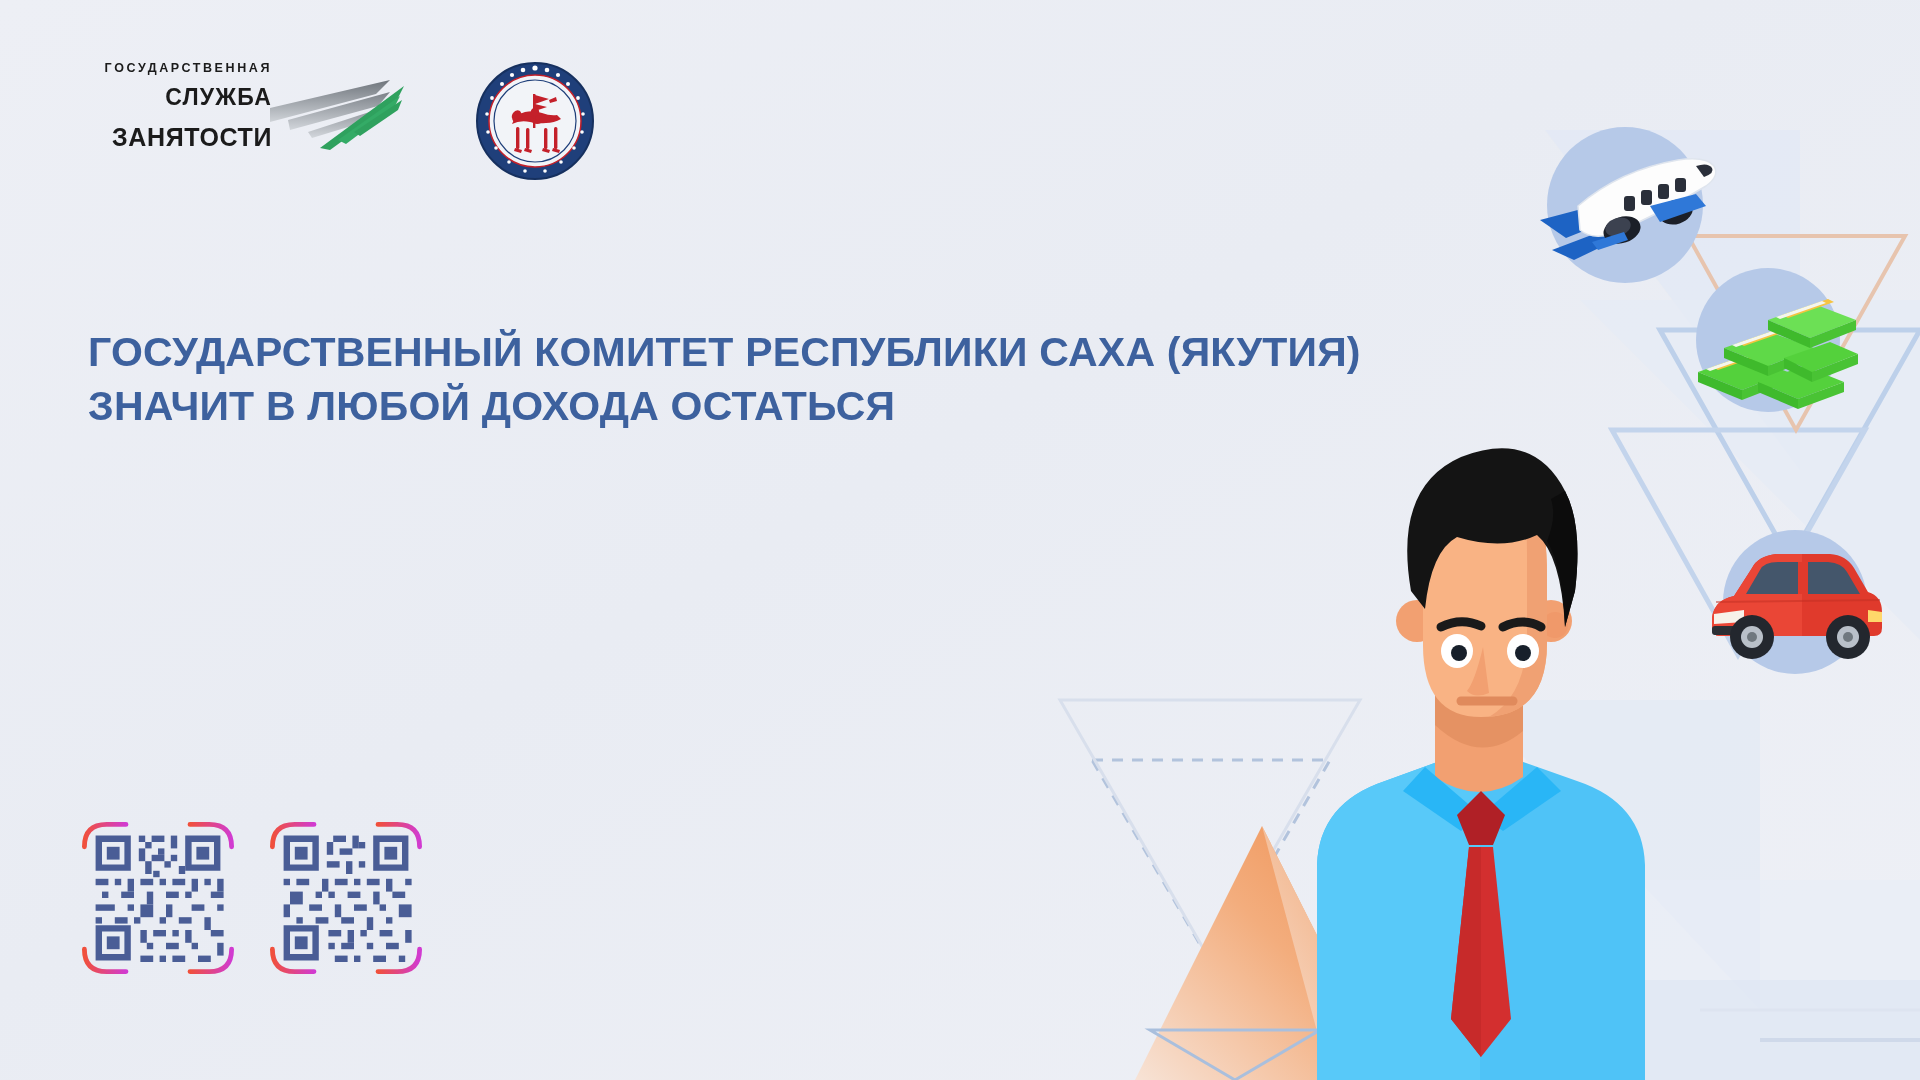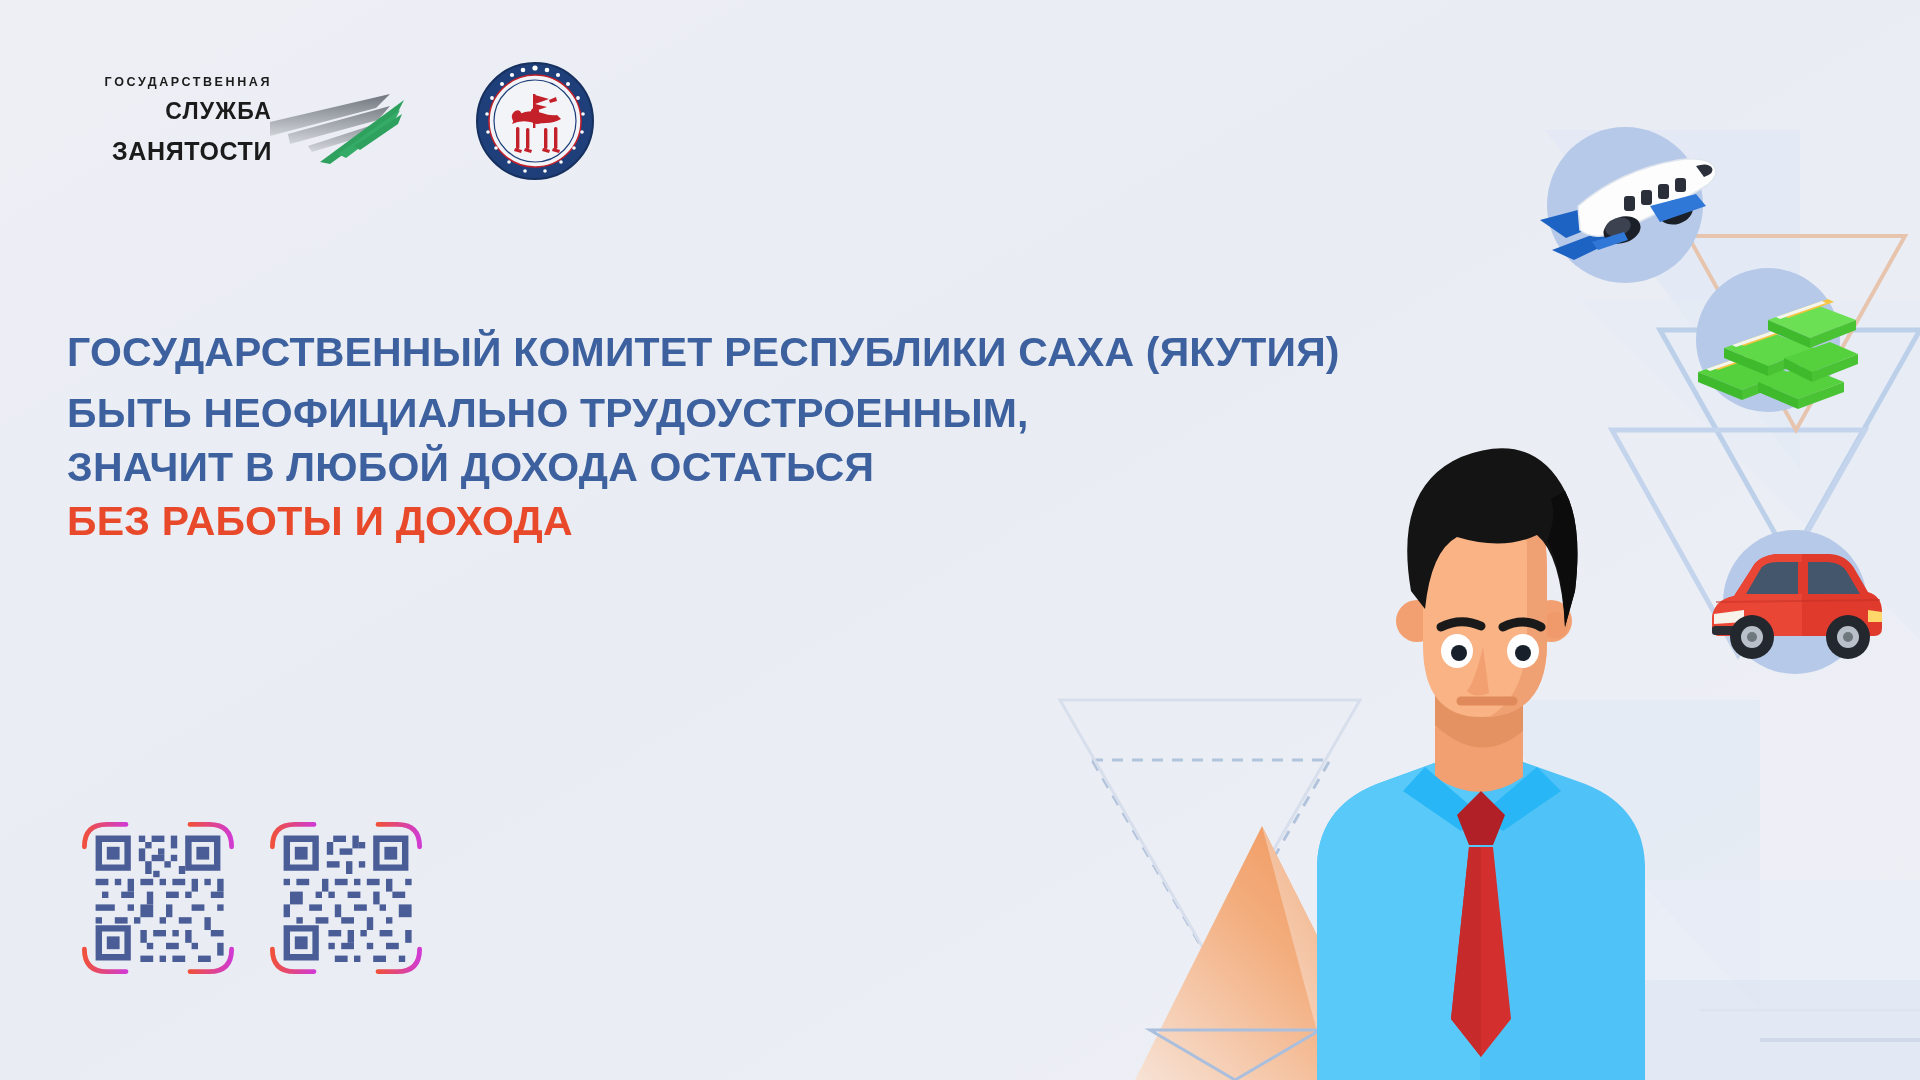--- a/index.html
+++ b/index.html
@@ -13,33 +13,33 @@
   #stage{
     position:absolute;inset:0;width:1920px;height:1080px;
     background:linear-gradient(150deg,#edeff5 0%,#e9ecf3 45%,#eef0f6 100%);
     overflow:hidden;
   }
 
   
   .bg-layer{position:absolute;inset:0;pointer-events:none;}
 
   
-  .logo-row{position:absolute;left:72px;top:62px;display:flex;align-items:center;gap:74px;}
+  .logo-row{position:absolute;left:72px;top:62px;display:flex;align-items:flex-start;gap:74px;}
 
   .gsz{position:relative;width:330px;height:90px;}
   .gsz-text{position:absolute;left:0;top:0;width:200px;text-align:right;color:#1b1b1b;}
   .gsz-l1{font-size:12.5px;letter-spacing:2.6px;font-weight:700;line-height:1;}
   .gsz-l2{font-size:23px;letter-spacing:1.2px;font-weight:700;line-height:1.15;margin-top:9px;}
   .gsz-l3{font-size:25px;letter-spacing:0.6px;font-weight:700;line-height:1.12;margin-top:13px;}
   .gsz-mark{position:absolute;left:196px;top:12px;}
 
   .emblem{width:118px;height:118px;position:relative;}
 
   
-  .headline{position:absolute;left:67px;top:330px;width:1180px;}
+  .headline{position:absolute;left:88px;top:330px;width:1180px;}
   .hl{
     font-size:41px;font-weight:700;letter-spacing:0.2px;
     line-height:1.12;margin:0 0 8px 0;white-space:nowrap;
     font-stretch:condensed;
   }
   .hl.blue{color:#3d619e;}
   .hl.red{color:#e8492a;}
   .hl.gap{margin-top:15px;}
 
   
@@ -166,23 +166,21 @@
           <path d="M49 86 l7 2 l-1 3 l-7 -2 Z"></path>
           <path d="M67 86 l7 2 l-1 3 l-7 -2 Z"></path>
           <path d="M77 86 l7 2 l-1 3 l-7 -2 Z"></path>
         </g>
       </svg>
     </div>
   </div>
 
   <div class="headline">
     <p class="hl blue">ГОСУДАРСТВЕННЫЙ КОМИТЕТ РЕСПУБЛИКИ САХА (ЯКУТИЯ)</p>
-    <p class="hl blue gap">БЫТЬ НЕОФИЦИАЛЬНО ТРУДОУСТРОЕННЫМ,</p>
     <p class="hl blue">ЗНАЧИТ В ЛЮБОЙ ДОХОДА ОСТАТЬСЯ</p>
-    <p class="hl red">БЕЗ РАБОТЫ И ДОХОДА</p>
   </div>
 
   <div class="qr-row">
 
     <div class="qr">
       <svg width="160" height="160" viewBox="0 0 100 100">
         <defs>
           <linearGradient id="qrFrameA" x1="0" y1="0" x2="1" y2="0">
             <stop offset="0%" stop-color="#f0503c"></stop>
               <stop offset="100%" stop-color="#d13bd1"></stop>

